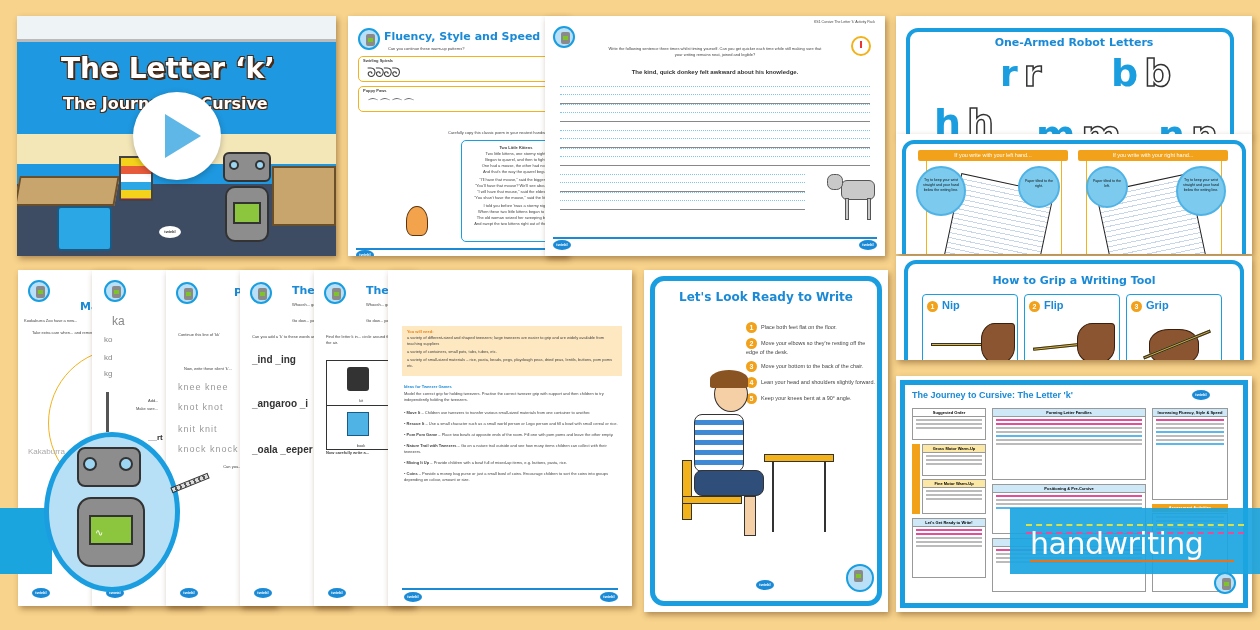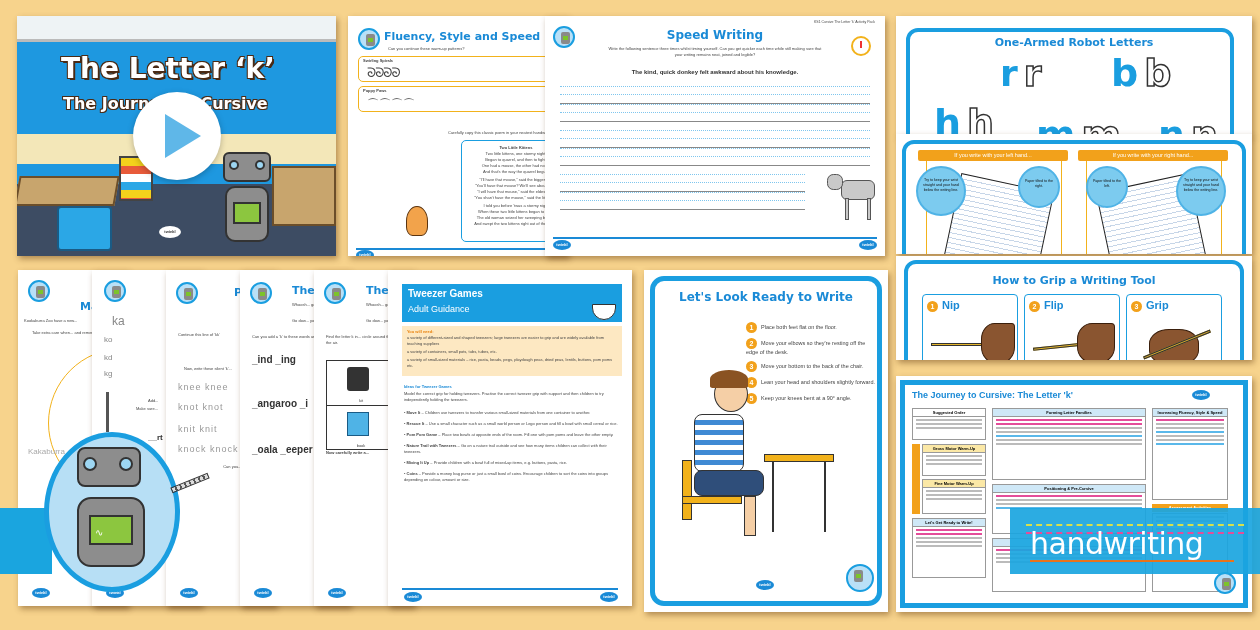--- a/index.html
+++ b/index.html
@@ -84,21 +84,20 @@
   <div class="footer-line" style="top:232px;"></div>
   <div class="twinkl" style="left:8px;top:234px;">twinkl</div>
 </div>
 
 <div class="page" style="left:545px;top:16px;width:340px;height:240px;">
   <div class="tiny" style="position:absolute;right:10px;top:3px;font-size:3.5px;">KS1 Cursive The Letter 'k' Activity Pack</div>
   <div class="robot-badge" style="left:8px;top:10px;">
       <i></i>
       <b></b>
     </div>
-  <div class="hdr-title" style="position:absolute;left:0;right:0;top:12px;text-align:center;font-size:12px;">Speed Writing</div>
   <div class="tiny" style="position:absolute;left:60px;right:60px;top:30px;text-align:center;">Write the following sentence three times whilst timing yourself. Can you get quicker each time while still making sure that your writing remains neat, joined and legible?</div>
   <div style="position:absolute;right:14px;top:20px;width:20px;height:20px;border-radius:50%;border:2.5px solid #f2b21b;background:#fff;">
     <div style="position:absolute;left:7px;top:3px;width:1.5px;height:7px;background:#e33;"></div>
   </div>
   <div class="small" style="position:absolute;left:0;right:0;top:53px;text-align:center;font-weight:bold;font-size:6px;">The kind, quick donkey felt awkward about his knowledge.</div>
   <div class="line-set" style="position:absolute;left:5px;right:5px;top:64px;"></div>
   <div class="line-set" style="position:absolute;left:5px;right:5px;top:82px;"></div>
   <div class="line-set" style="position:absolute;left:5px;right:5px;top:108px;"></div>
   <div class="line-set" style="position:absolute;left:5px;right:5px;top:126px;"></div>
   <div class="line-set" style="position:absolute;left:5px;right:70px;top:152px;"></div>
@@ -322,25 +321,20 @@
     <div style="height:44px;position:relative;">
       <div style="position:absolute;left:20px;top:6px;width:22px;height:24px;background:#4fb3e6;border:1px solid #1a5b85;"></div>
       <div class="tiny" style="position:absolute;bottom:1px;left:0;right:0;text-align:center;">book</div>
     </div>
   </div>
   <div class="tiny" style="position:absolute;left:12px;top:180px;font-weight:bold;">Now carefully write a...</div>
   <div class="twinkl" style="left:14px;top:318px;">twinkl</div>
 </div>
 
 <div class="page" style="left:388px;top:270px;width:244px;height:336px;">
-  <div style="position:absolute;left:14px;top:14px;width:220px;height:38px;background:#1a9ee0;">
-    <div style="position:absolute;left:6px;top:4px;color:#fff;font-size:10px;font-weight:bold;">Tweezer Games</div>
-    <div style="position:absolute;left:6px;top:20px;color:#fff;font-size:9px;">Adult Guidance</div>
-    <div style="position:absolute;right:6px;top:20px;width:24px;height:16px;background:#fff;border:1px solid #333;border-radius:0 0 12px 12px;"></div>
-  </div>
   <div style="position:absolute;left:14px;top:56px;width:220px;height:50px;background:#fde8c2;padding:3px 5px;">
     <div class="tiny" style="color:#e8820e;font-weight:bold;">You will need:</div>
     <div class="tiny">a variety of different-sized and shaped tweezers; large tweezers are easier to grip and are widely available from teaching suppliers</div>
     <div class="tiny" style="margin-top:2px;">a variety of containers, small pots, tubs, tubes, etc.</div>
     <div class="tiny" style="margin-top:2px;">a variety of small-sized materials – rice, pasta, beads, pegs, playdough peas, dried peas, lentils, buttons, pom poms etc.</div>
   </div>
   <div class="tiny" style="position:absolute;left:16px;top:114px;color:#1a8ad6;font-weight:bold;">Ideas for Tweezer Games</div>
   <div class="tiny" style="position:absolute;left:16px;top:121px;width:216px;">Model the correct grip for holding tweezers. Practise the correct tweezer grip with support and then children to try independently holding the tweezers.</div>
   <div style="position:absolute;left:16px;top:140px;width:216px;">
     <div class="tiny" style="margin-bottom:5px;">• <b>Move It</b> – <span>Children use tweezers to transfer various small-sized materials from one container to another.</span></div>

